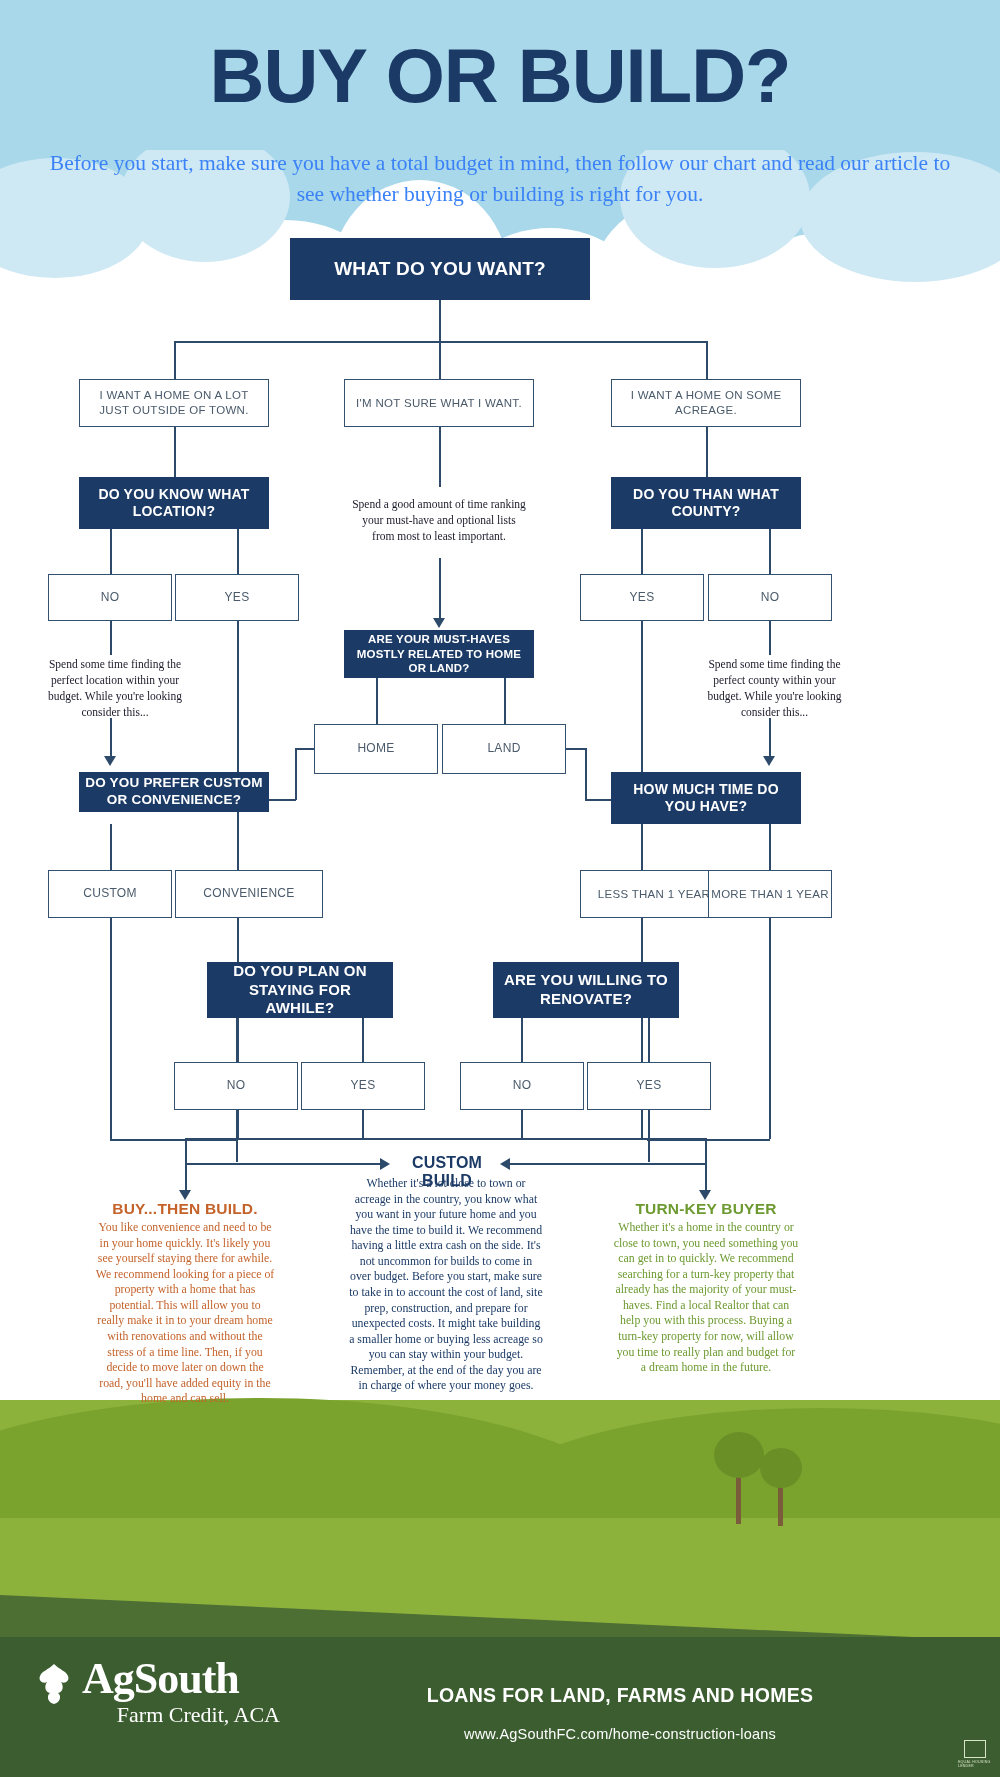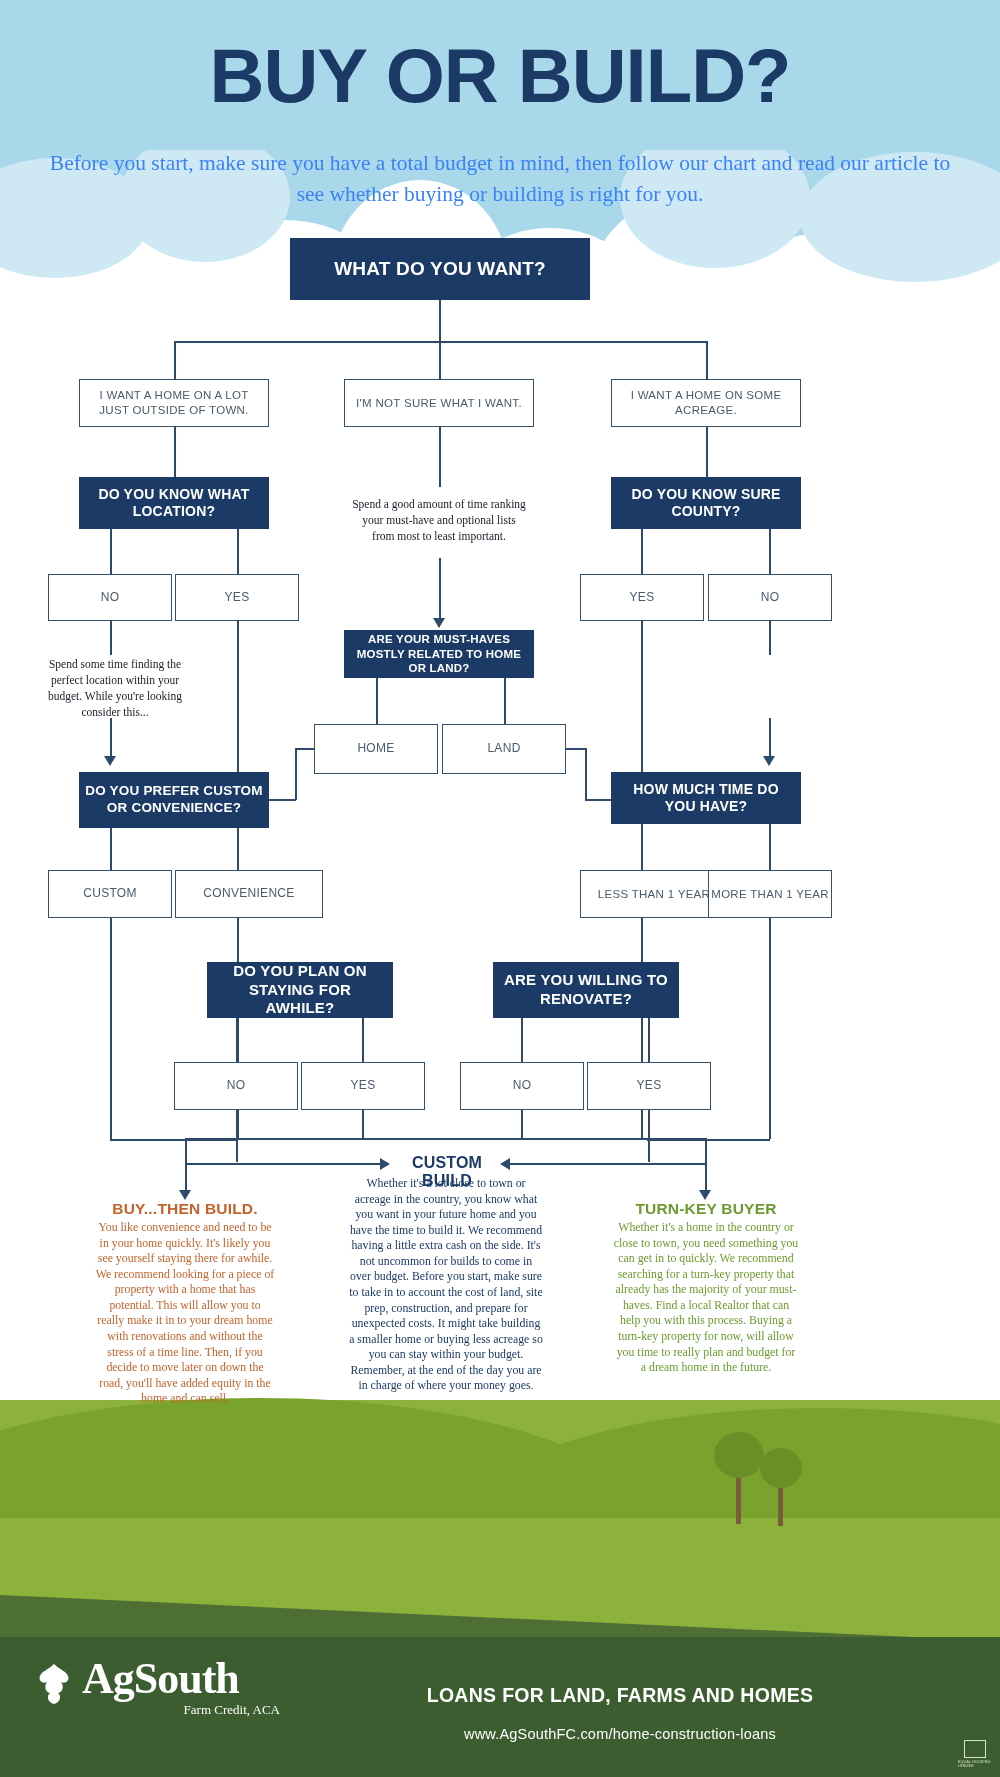--- a/index.html
+++ b/index.html
@@ -125,21 +125,21 @@
   }
   .tree-trunk { position: absolute; background: #7a5c3a; }
   .tree-top { position: absolute; background: #5a7a22; border-radius: 50%; }
 
   .logo-wrap { position: absolute; left: 34px; top: 1658px; width: 300px; z-index: 20; color: #fff; }
   .logo-name {
     font-family: "Liberation Serif", serif; font-weight: 700; font-size: 44px;
     letter-spacing: -1px; line-height: .95; color:#fff;
   }
   .logo-sub {
-    font-family: "Liberation Serif", serif; font-size: 13px; color: #fff;
+    font-family: "Liberation Serif", serif; font-size: 22px; color: #fff;
     text-align: right; width: 246px; margin-top: 2px;
   }
   .leaf-mark {
     position: absolute; left: 0; top: 4px; width: 40px; height: 44px;
   }
   .footer-text { position: absolute; left: 340px; top: 1684px; width: 560px; text-align: center; z-index: 20; }
   .footer-l1 {
     font-family: "Liberation Sans", sans-serif; font-weight: 700; font-size: 19.5px;
     color: #ffffff; letter-spacing: .3px;
   }
@@ -191,21 +191,21 @@
 
   <div class="node node-light" style="left:79px; top:379px; width:190px; height:48px; font-size:11.5px; padding:0 8px;">I WANT A HOME ON A LOT JUST OUTSIDE OF TOWN.</div>
   <div class="node node-light" style="left:344px; top:379px; width:190px; height:48px; font-size:11.5px; padding:0 8px;">I'M NOT SURE WHAT I WANT.</div>
   <div class="node node-light" style="left:611px; top:379px; width:190px; height:48px; font-size:11.5px; padding:0 8px;">I WANT A HOME ON SOME ACREAGE.</div>
 
   <div class="ln lnv" style="left:174px; top:427px; height:50px;"></div>
   <div class="ln lnv" style="left:439px; top:427px; height:60px;"></div>
   <div class="ln lnv" style="left:706px; top:427px; height:50px;"></div>
 
   <div class="node node-dark" style="left:79px; top:477px; width:190px; height:52px; font-size:14px; padding:0 6px;">DO YOU KNOW WHAT LOCATION?</div>
-  <div class="node node-dark" style="left:611px; top:477px; width:190px; height:52px; font-size:14px; padding:0 6px;">DO YOU KNOW SURE COUNTY?</div>
+  <div class="node node-dark" style="left:611px; top:477px; width:190px; height:52px; font-size:14px; padding:0 6px;">DO YOU THAN WHAT COUNTY?</div>
 
   <div class="note" style="left:351px; top:497px; width:176px;">Spend a good amount of time ranking your must-have and optional lists from most to least important.</div>
   <div class="ln lnv" style="left:439px; top:558px; height:62px;"></div>
   <div class="arrow-d" style="left:433px; top:618px;"></div>
 
   <div class="ln lnv" style="left:110px; top:529px; height:45px;"></div>
   <div class="ln lnv" style="left:237px; top:529px; height:45px;"></div>
   <div class="node node-light" style="left:48px; top:574px; width:124px; height:47px; font-size:12px;">NO</div>
   <div class="node node-light" style="left:175px; top:574px; width:124px; height:47px; font-size:12px;">YES</div>
 
@@ -213,20 +213,21 @@
   <div class="ln lnv" style="left:769px; top:529px; height:45px;"></div>
   <div class="node node-light" style="left:580px; top:574px; width:124px; height:47px; font-size:12px;">YES</div>
   <div class="node node-light" style="left:708px; top:574px; width:124px; height:47px; font-size:12px;">NO</div>
 
   <div class="ln lnv" style="left:110px; top:621px; height:34px;"></div>
   <div class="note" style="left:40px; top:657px; width:150px;">Spend some time finding the perfect location within your budget. While you're looking consider this...</div>
   <div class="ln lnv" style="left:110px; top:718px; height:40px;"></div>
   <div class="arrow-d" style="left:104px; top:756px;"></div>
 
   <div class="ln lnv" style="left:769px; top:621px; height:34px;"></div>
+  <div class="note" style="left:697px; top:657px; width:155px;">Spend some time finding the perfect county within your budget. While you're looking consider this...</div>
   <div class="ln lnv" style="left:769px; top:718px; height:40px;"></div>
   <div class="arrow-d" style="left:763px; top:756px;"></div>
 
   <div class="ln lnv" style="left:237px; top:621px; height:518px;"></div>
 
   <div class="ln lnv" style="left:641px; top:621px; height:518px;"></div>
 
   <div class="node node-dark" style="left:344px; top:630px; width:190px; height:48px; font-size:11.5px; padding:0 6px;">ARE YOUR MUST-HAVES MOSTLY RELATED TO HOME OR LAND?</div>
   <div class="ln lnv" style="left:376px; top:678px; height:46px;"></div>
   <div class="ln lnv" style="left:504px; top:678px; height:46px;"></div>
@@ -235,21 +236,21 @@
   <div class="node node-light" style="left:442px; top:724px; width:124px; height:50px; font-size:12px;">LAND</div>
 
   <div class="ln lnh" style="left:295px; top:748px; width:20px;"></div>
   <div class="ln lnv" style="left:295px; top:748px; height:52px;"></div>
   <div class="ln lnh" style="left:269px; top:799px; width:27px;"></div>
 
   <div class="ln lnh" style="left:566px; top:748px; width:20px;"></div>
   <div class="ln lnv" style="left:585px; top:748px; height:52px;"></div>
   <div class="ln lnh" style="left:585px; top:799px; width:26px;"></div>
 
-  <div class="node node-dark" style="left:79px; top:772px; width:190px; height:56px; font-size:13.5px; padding:16px 6px;">DO YOU PREFER CUSTOM OR CONVENIENCE?</div>
+  <div class="node node-dark" style="left:79px; top:772px; width:190px; height:40px; font-size:13.5px; padding:16px 6px;">DO YOU PREFER CUSTOM OR CONVENIENCE?</div>
   <div class="node node-dark" style="left:611px; top:772px; width:190px; height:52px; font-size:14px; padding:0 6px;">HOW MUCH TIME DO YOU HAVE?</div>
 
   <div class="ln lnv" style="left:110px; top:824px; height:46px;"></div>
   <div class="ln lnv" style="left:237px; top:824px; height:46px;"></div>
   <div class="ln lnv" style="left:641px; top:824px; height:46px;"></div>
   <div class="ln lnv" style="left:769px; top:824px; height:46px;"></div>
 
   <div class="node node-light" style="left:48px; top:870px; width:124px; height:48px; font-size:12px;">CUSTOM</div>
   <div class="node node-light" style="left:175px; top:870px; width:148px; height:48px; font-size:12px;">CONVENIENCE</div>
   <div class="node node-light" style="left:580px; top:870px; width:148px; height:48px; font-size:11.5px;">LESS THAN 1 YEAR</div>

